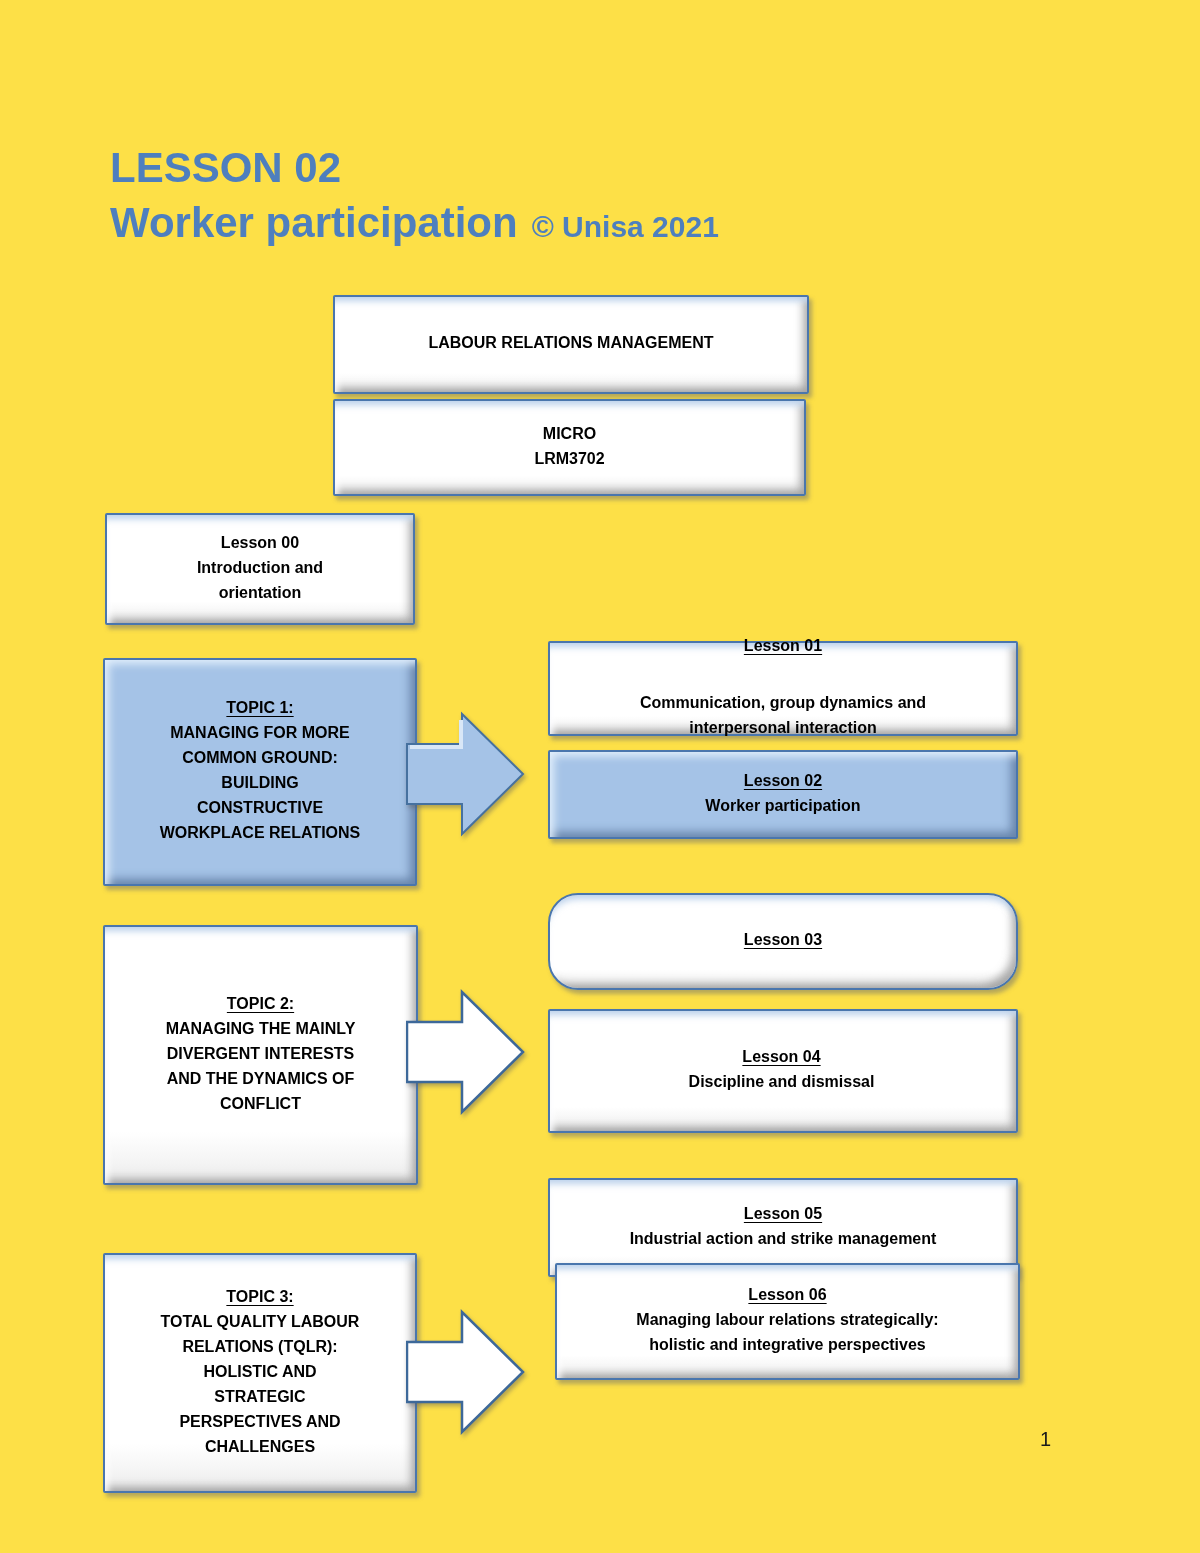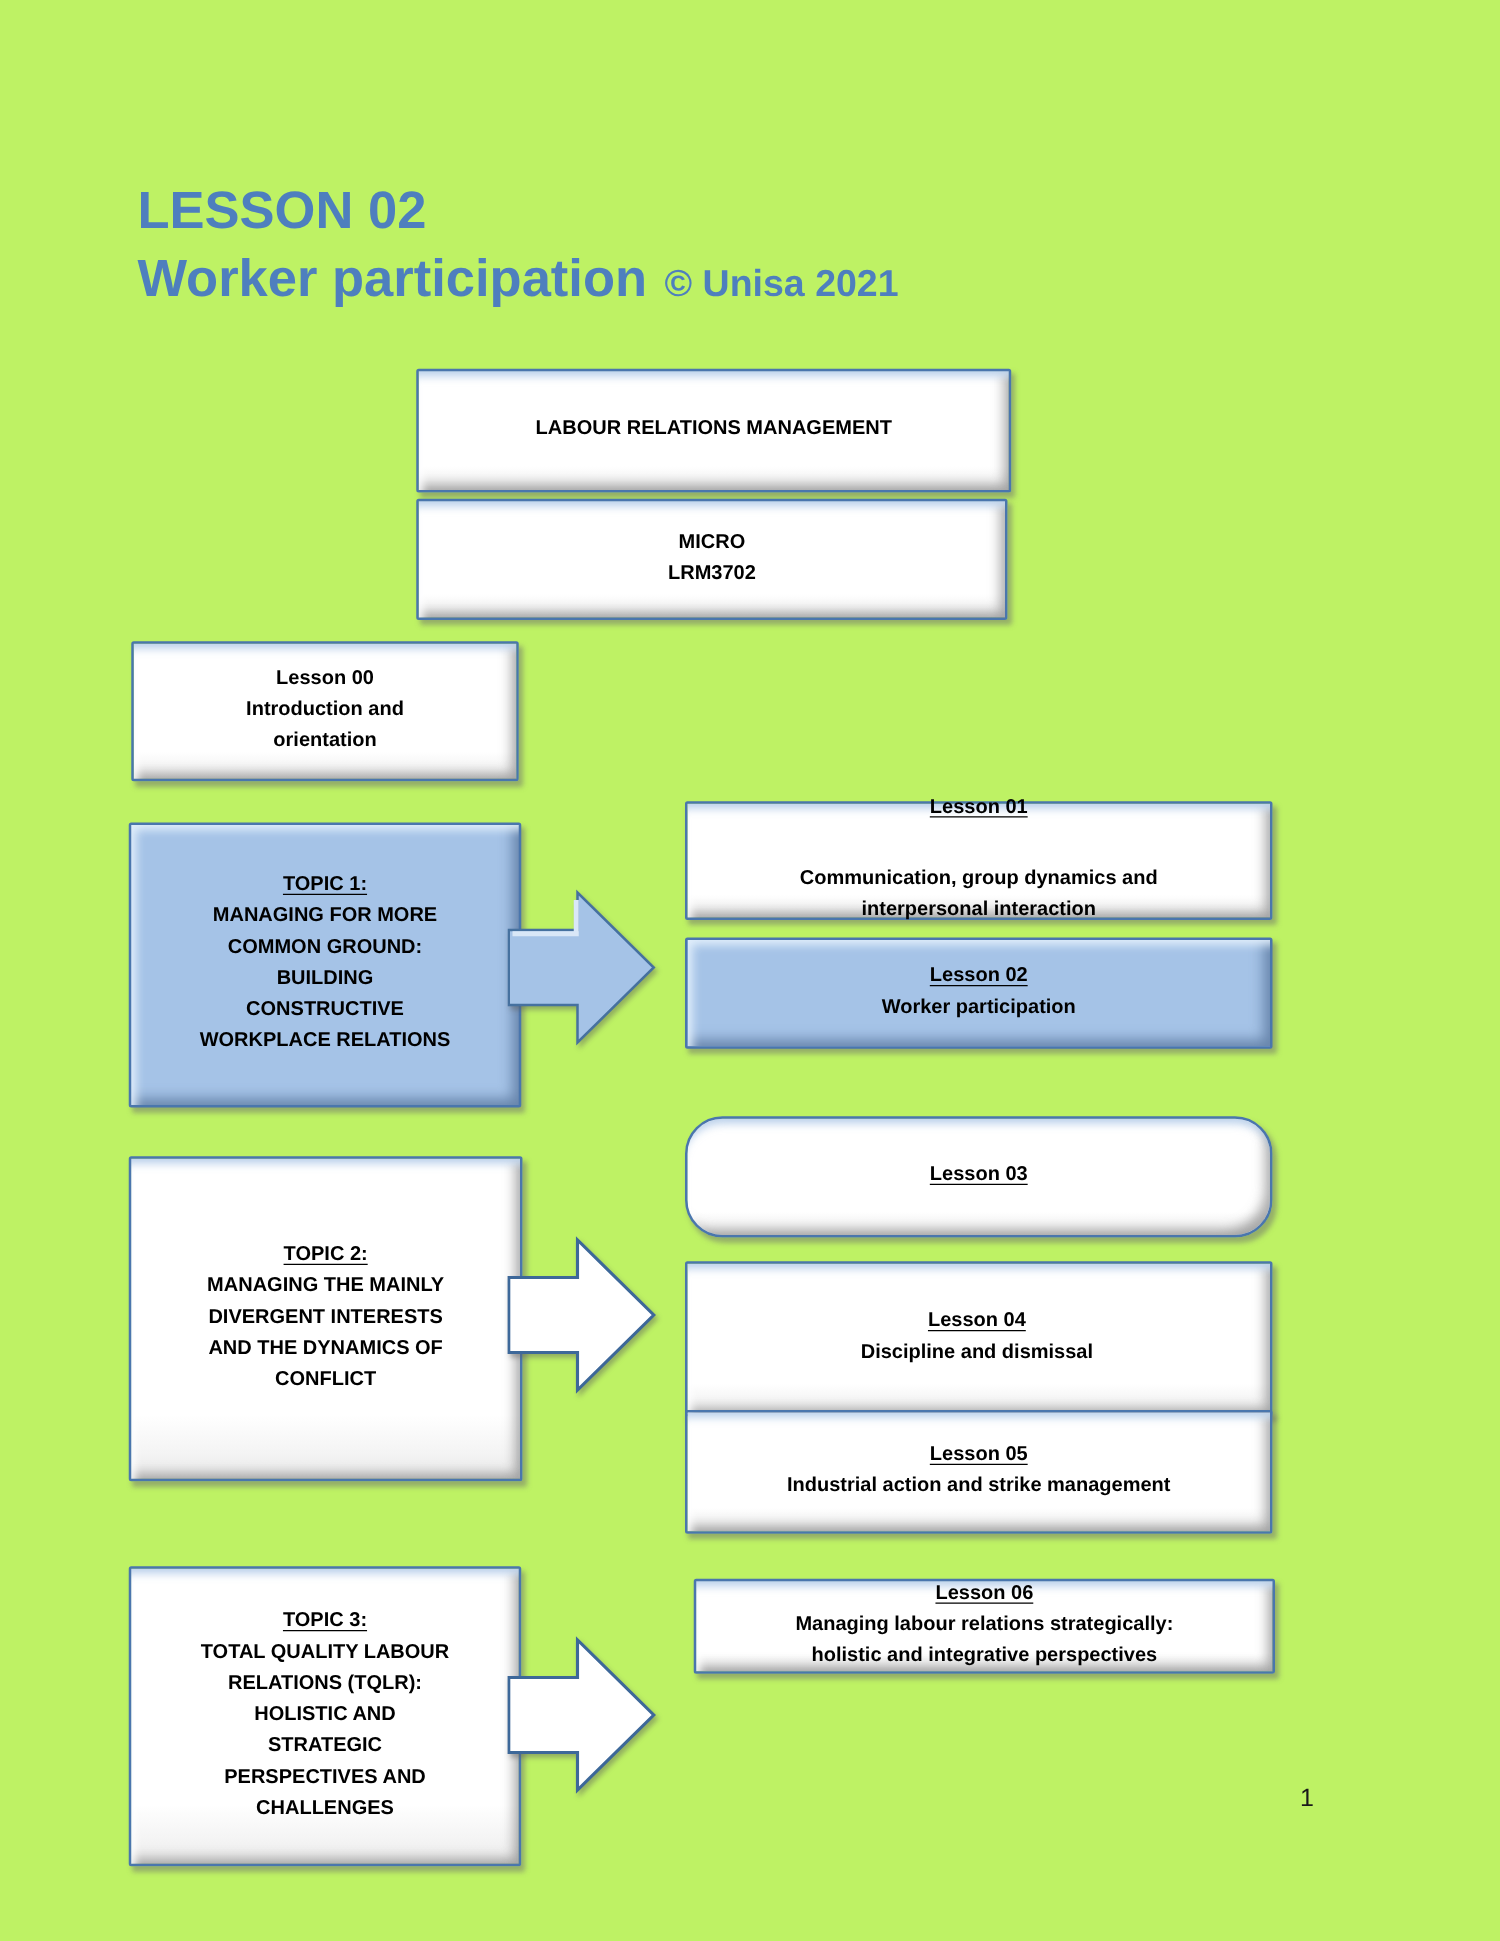--- a/index.html
+++ b/index.html
@@ -1,20 +1,20 @@
 <!DOCTYPE html>
 <html><head>
 <meta charset="utf-8">
 <style>
   html, body { margin: 0; padding: 0; background: #ffffff; }
   .page {
     position: relative;
     width: 1200px;
     height: 1553px;
-    background: #bef264;
+    background: #fde047;
     overflow: hidden;
     font-family: "Liberation Sans", sans-serif;
   }
 
   
   .title-block {
     position: absolute;
     left: 110px;
     top: 140px;
     color: #4e7fbe;
@@ -80,23 +80,23 @@
   
   #course-box   { left: 333px; top: 295px;  width: 476px; height: 99px;  }
   #module-box   { left: 333px; top: 399px;  width: 473px; height: 97px;  }
   #lesson00-box { left: 105px; top: 513px;  width: 310px; height: 112px; }
   #topic1-box   { left: 103px; top: 658px;  width: 314px; height: 228px; }
   #lesson01-box { left: 548px; top: 641px;  width: 470px; height: 95px; gap: 32px;  }
   #lesson02-box { left: 548px; top: 750px;  width: 470px; height: 89px;  }
   #topic2-box   { left: 103px; top: 925px;  width: 315px; height: 260px; }
   #lesson03-box { left: 548px; top: 893px;  width: 470px; height: 97px; border-radius: 30px;  }
   #lesson04-box { left: 548px; top: 1009px; width: 470px; height: 124px; padding-left: 11px;  }
-  #lesson05-box { left: 548px; top: 1128px; width: 470px; height: 99px;  }
+  #lesson05-box { left: 548px; top: 1178px; width: 470px; height: 99px;  }
   #topic3-box   { left: 103px; top: 1253px; width: 314px; height: 240px; }
-  #lesson06-box { left: 555px; top: 1263px; width: 465px; height: 76px;  }
+  #lesson06-box { left: 555px; top: 1263px; width: 465px; height: 117px;  }
   #arrow1 { left: 406px; top: 710px;  }
   #arrow2 { left: 406px; top: 988px;  }
   #arrow3 { left: 406px; top: 1308px; }
 </style>
 </head>
 <body>
 
 <div class="page">
 
   <div class="title-block">

